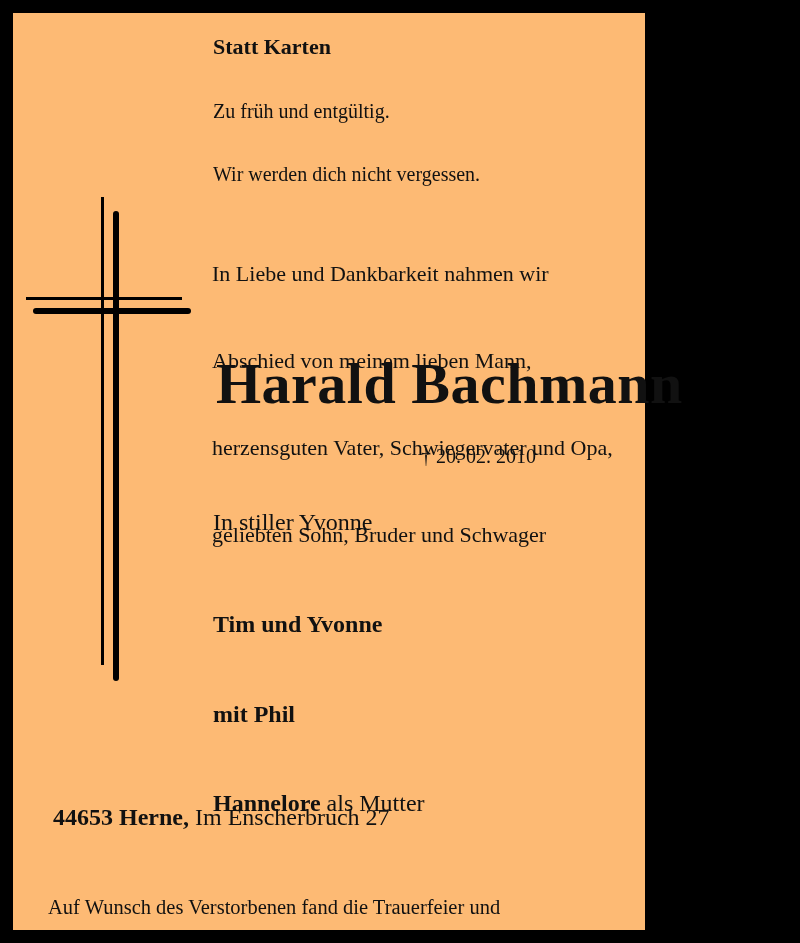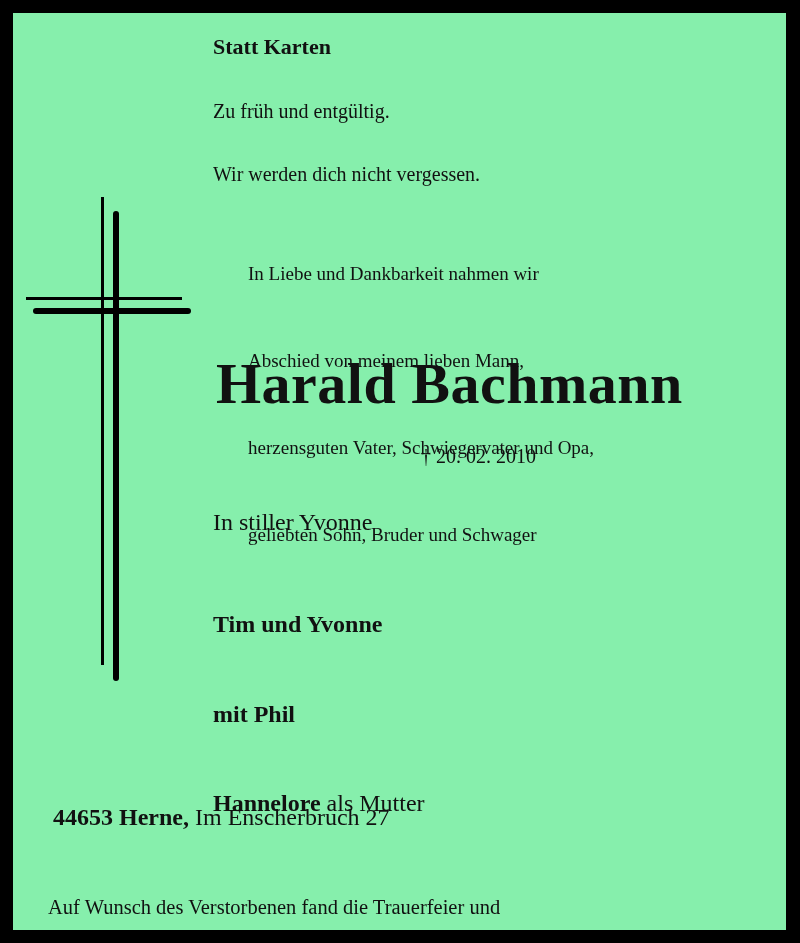--- a/index.html
+++ b/index.html
@@ -1,17 +1,17 @@
 <!DOCTYPE html>
 <html><head>
 <meta charset="utf-8">
 <style>
   html, body { margin: 0; padding: 0; }
   body { width: 800px; height: 943px; background: #000; position: relative; overflow: hidden; }
-  .page { position: absolute; left: 13px; top: 13px; width: 773px; height: 917px; background: #86efac; }
+  .page { position: absolute; left: 13px; top: 13px; width: 632px; height: 917px; background: #fdba74; }
   .serif { font-family: "Liberation Serif", "DejaVu Serif", serif; color: #111; position: absolute; white-space: pre; }
   .b { font-weight: bold; }
   .bar { position: absolute; background: #000; }
 </style>
 </head>
 <body>
 
 <div class="page">
 
   <div>
@@ -19,21 +19,21 @@
     <div class="bar" style="left:100px;top:198px;width:6px;height:470px;border-radius:3px;"></div>
     <div class="bar" style="left:13px;top:284px;width:156px;height:3px;"></div>
     <div class="bar" style="left:20px;top:295px;width:158px;height:6px;border-radius:3px;"></div>
   </div>
 
   <div class="serif b" style="left:200px;top:21px;font-size:22px;">Statt Karten</div>
 
   <div class="serif" style="left:200px;top:87px;font-size:20px;">Zu früh und entgültig.</div>
   <div class="serif" style="left:200px;top:122px;font-size:20px;margin-top:28px;">Wir werden dich nicht vergessen.</div>
 
-  <div class="serif" style="left:199px;top:188px;font-size:19px;line-height:29px;margin-left:36px;">
+  <div class="serif" style="left:199px;top:188px;font-size:22px;line-height:29px;">
     <div>In Liebe und Dankbarkeit nahmen wir</div>
     <div>Abschied von meinem lieben Mann,</div>
     <div>herzensguten Vater, Schwiegervater und Opa,</div>
     <div>geliebten Sohn, Bruder und Schwager</div>
   </div>
 
   <div class="serif b" style="left:203px;top:337px;font-size:58px;letter-spacing:0.5px;">Harald Bachmann</div>
 
   <div class="serif" style="left:379px;top:432px;font-size:20px;margin-left:29px;">† 20. 02. 2010</div>
 

